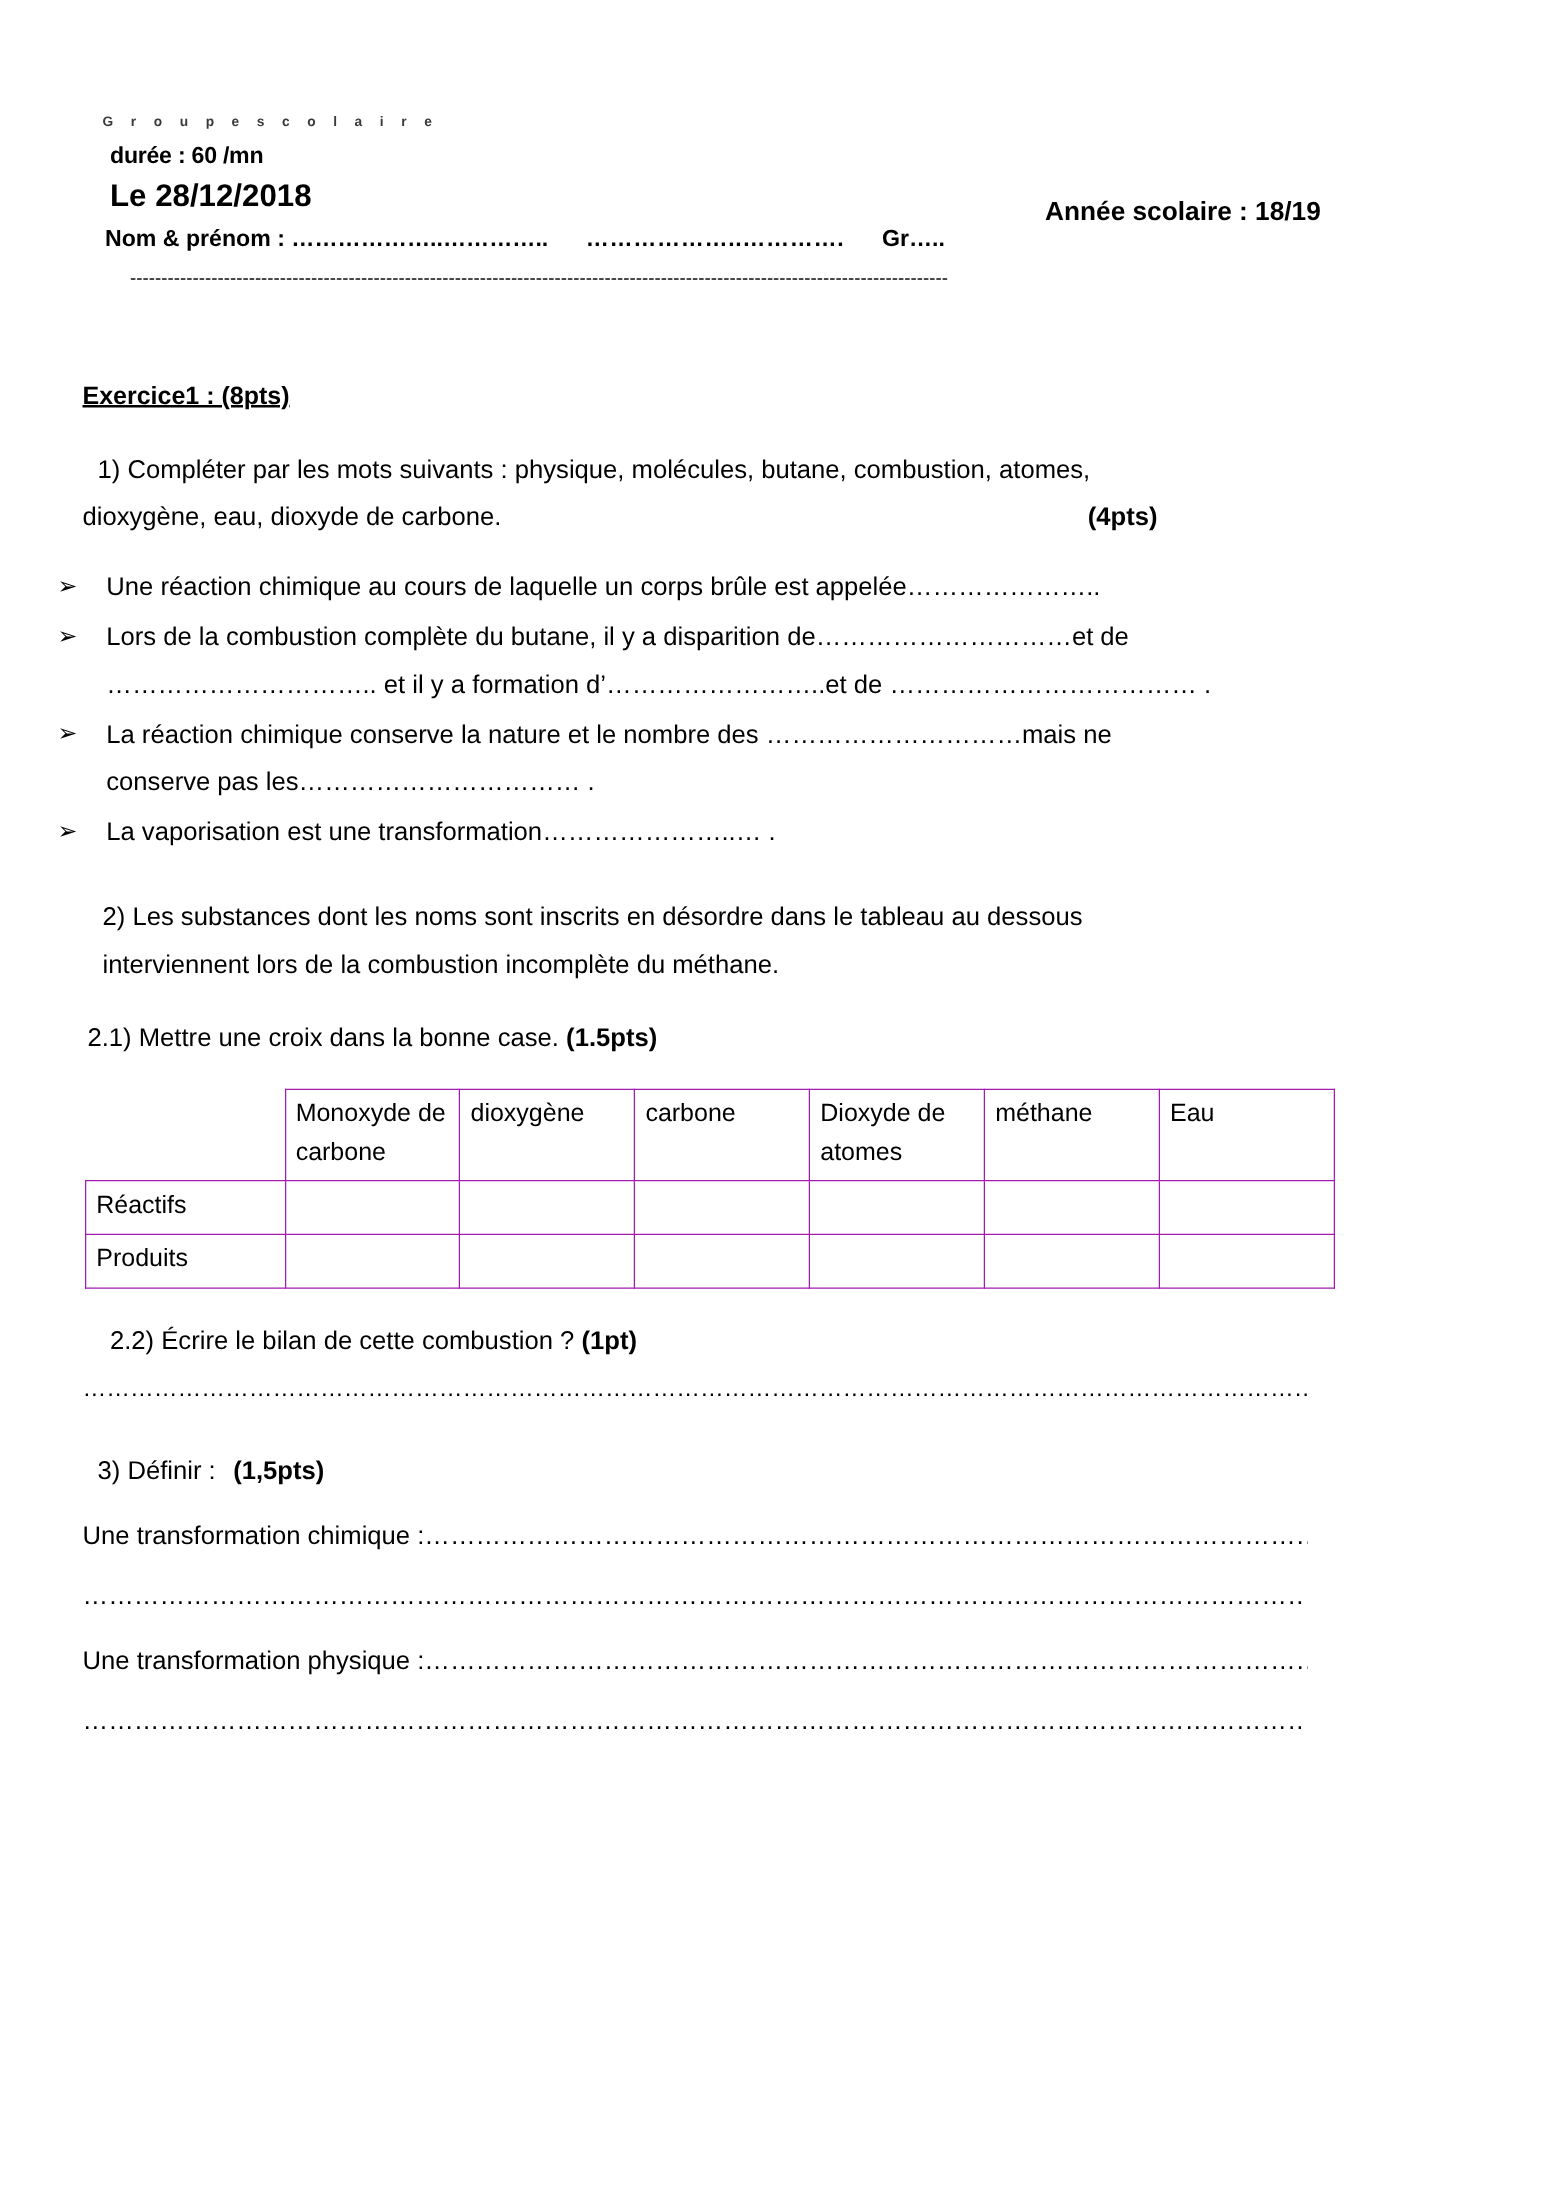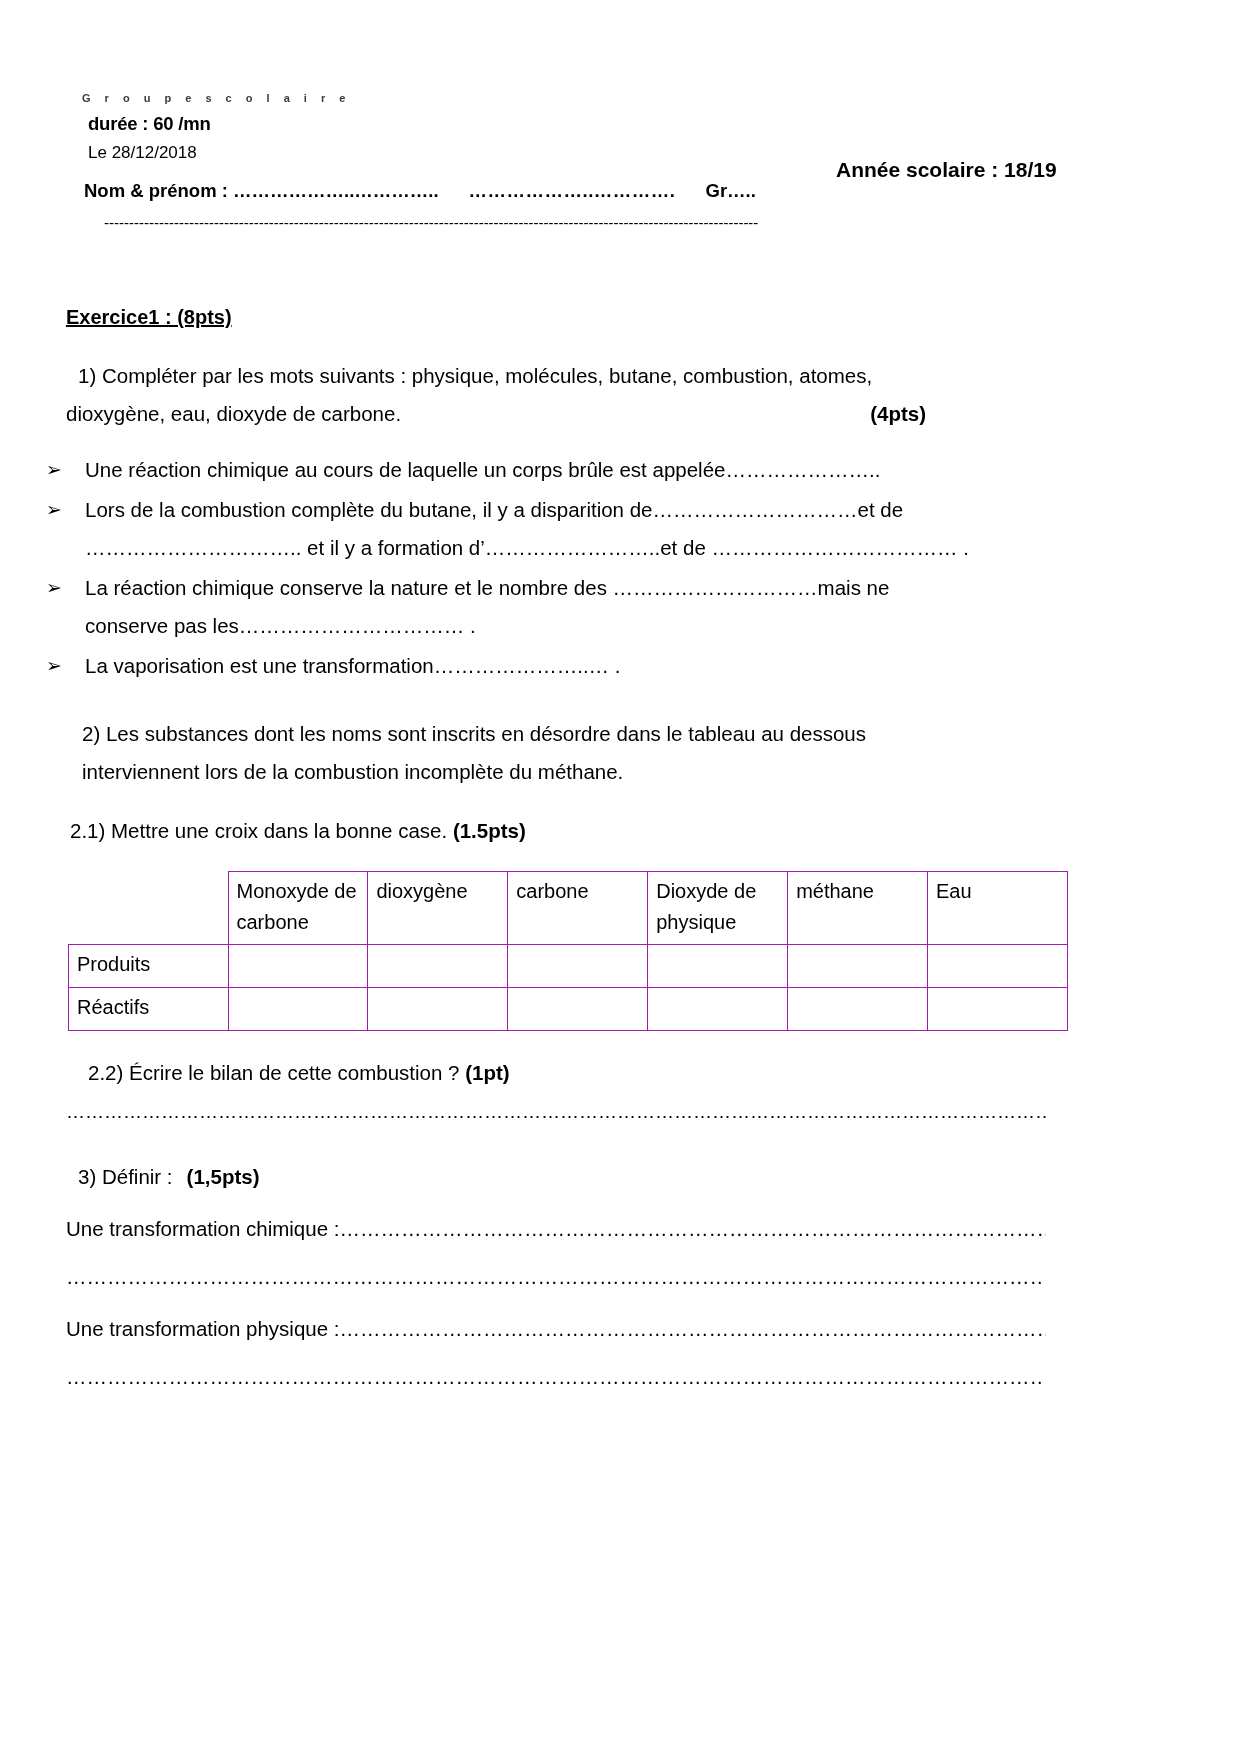--- a/index.html
+++ b/index.html
@@ -48,22 +48,22 @@
     left: 88px;
     top: 113px;
     font-size: 18.5px;
     font-weight: bold;
     letter-spacing: -0.2px;
   }
   .date-line {
     position: absolute;
     left: 88px;
     top: 143px;
-    font-size: 17px;
-    font-weight: normal;
+    font-size: 25px;
+    font-weight: bold;
   }
   .nom-line {
     position: absolute;
     left: 84px;
     top: 180px;
     font-size: 18.5px;
     font-weight: bold;
     white-space: nowrap;
   }
   .nom-dots { letter-spacing: 0.5px; }
@@ -290,35 +290,35 @@
       <span>2.1) Mettre  une croix dans la bonne case. </span><b>(1.5pts)</b>
     </div>
 
     <table class="xtable">
       <tbody>
           <tr class="hdr-row">
         <th class="corner-cell lbl-col"></th>
         <th>Monoxyde de carbone</th>
         <th>dioxygène</th>
         <th>carbone</th>
-        <th>Dioxyde de physique</th>
+        <th>Dioxyde de atomes</th>
         <th>méthane</th>
         <th class="hdr-eau">Eau</th>
       </tr>
       <tr class="body-row">
-        <td class="rowlabel lbl-col">Produits</td>
+        <td class="rowlabel lbl-col">Réactifs</td>
         <td></td>
         <td></td>
         <td></td>
         <td></td>
         <td></td>
         <td></td>
       </tr>
       <tr class="body-row">
-        <td class="rowlabel lbl-col">Réactifs</td>
+        <td class="rowlabel lbl-col">Produits</td>
         <td></td>
         <td></td>
         <td></td>
         <td></td>
         <td></td>
         <td></td>
       </tr>
     </tbody>
       </table>
 

